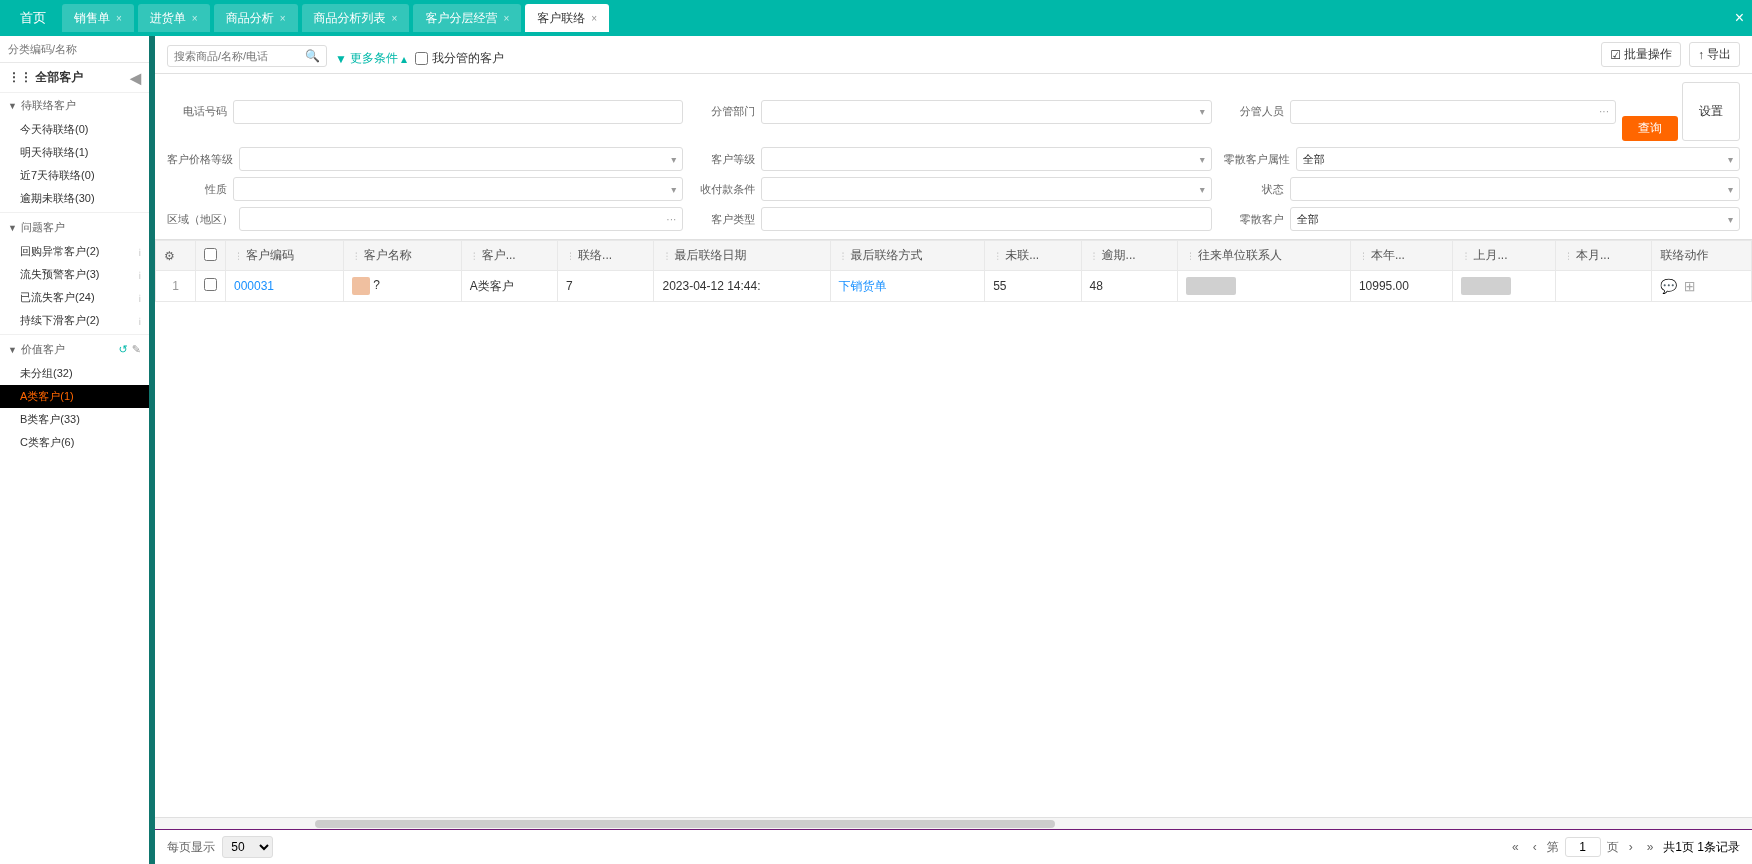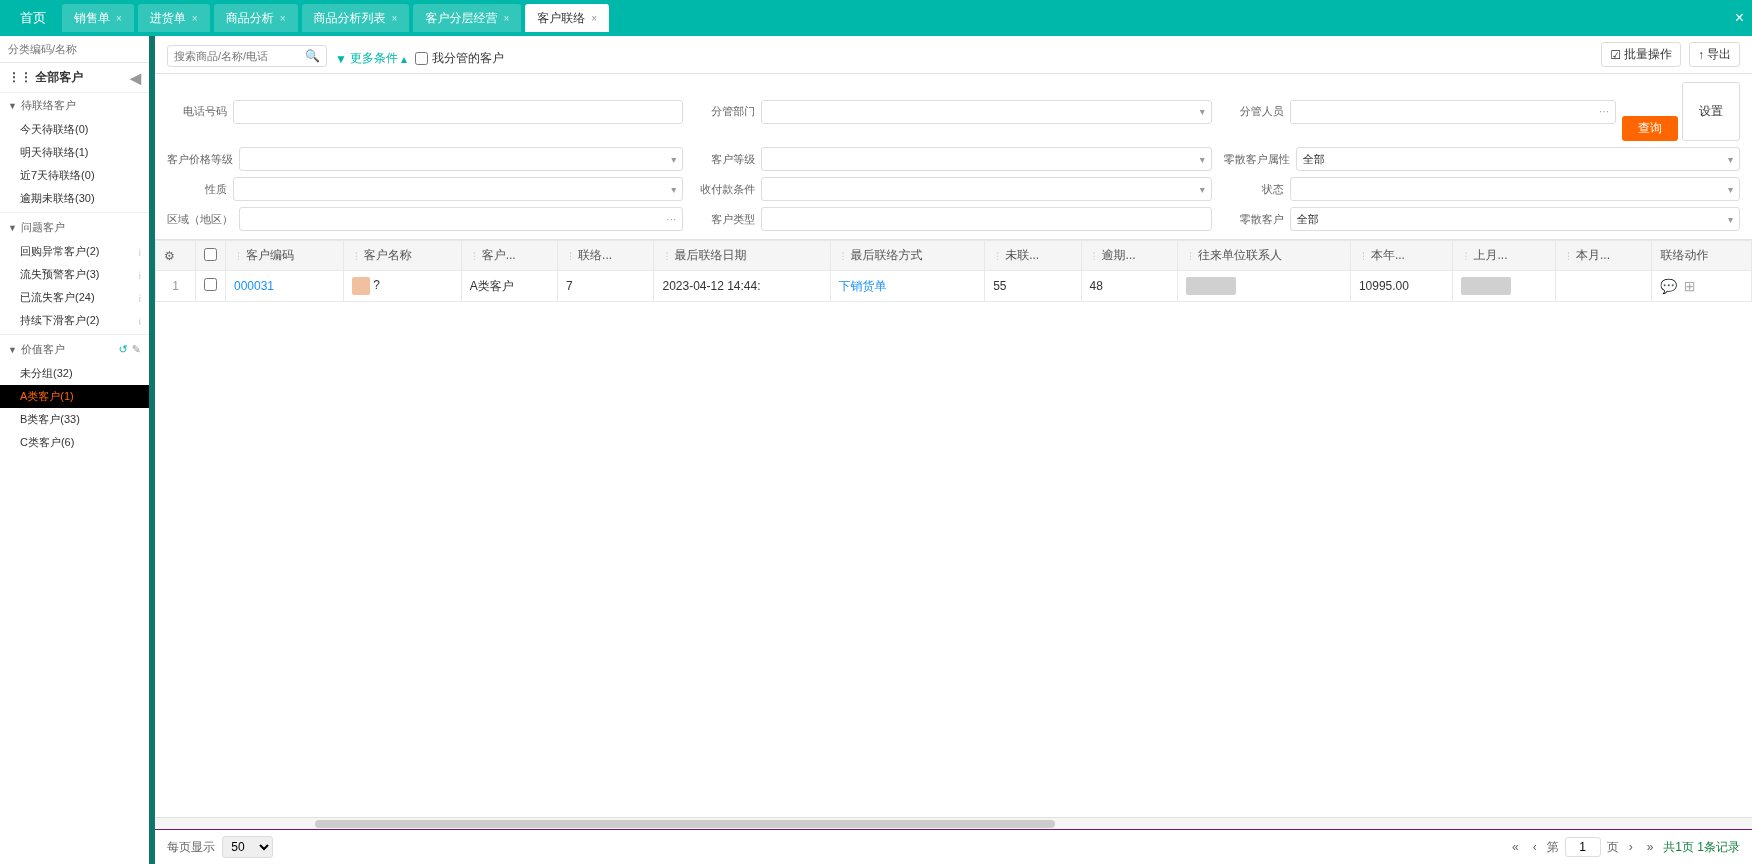--- a/index.html
+++ b/index.html
@@ -368,21 +368,21 @@
     }
     .page-input {
       border: 1px solid #ddd;
       border-radius: 3px;
       width: 36px;
       text-align: center;
       padding: 2px 4px;
       font-size: 12px;
       outline: none;
     }
-    .total-label { color: #15803d; }
+    .total-label { color: #000000; }
 
     .color-box {
       display: inline-block;
       width: 18px;
       height: 18px;
       background: #f0c0a0;
       border-radius: 2px;
       vertical-align: middle;
     }
 

